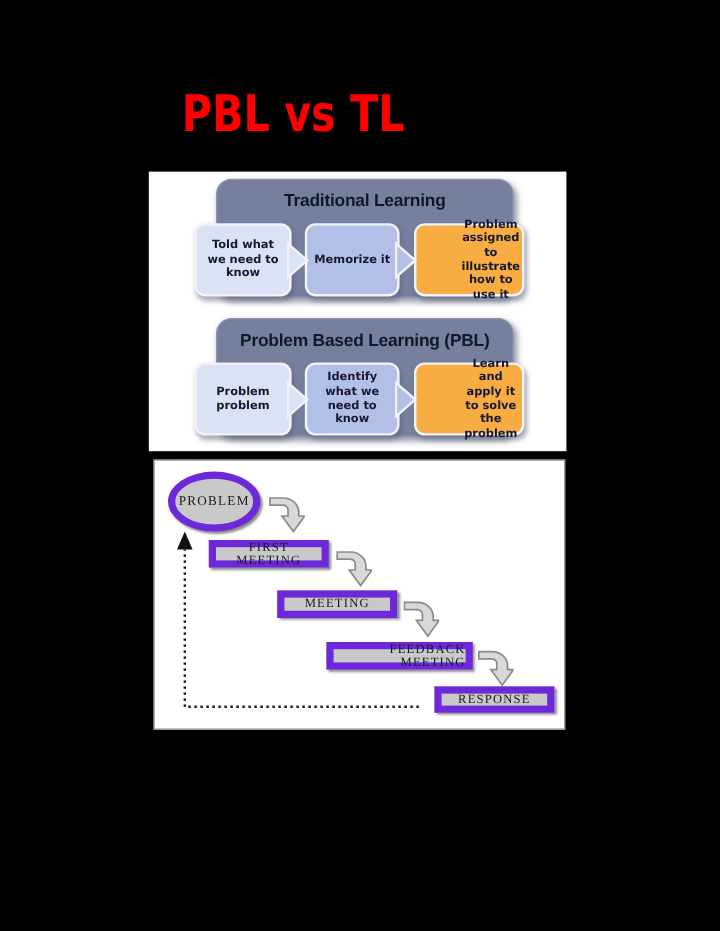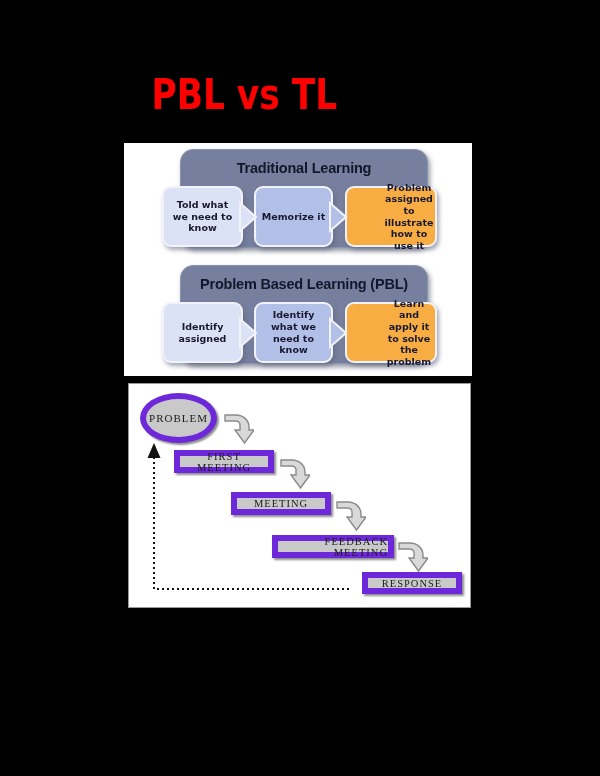--- a/index.html
+++ b/index.html
@@ -105,21 +105,21 @@
     </div>
     <div class="step row1 s3">
       <span>Problem assigned to illustrate how to use it</span>
     </div>
 
     <div class="sec-header hdr-pbl">
       <span class="hdr-label">Problem Based Learning (PBL)</span>
     </div>
 
     <div class="step row2 s1">
-      <span>Identify assigned</span>
+      <span>Problem problem</span>
       <svg class="chev" viewBox="0 0 19 32">
         <polygon points="1,2 17,16 1,30" fill="#dce2f6" stroke="#f2f3f8" stroke-width="2"></polygon>
       </svg>
     </div>
     <div class="step row2 s2">
       <span>Identify what we need to know</span>
       <svg class="chev" viewBox="0 0 19 32">
         <polygon points="1,2 17,16 1,30" fill="#b2c0e7" stroke="#f2f3f8" stroke-width="2"></polygon>
       </svg>
     </div>

